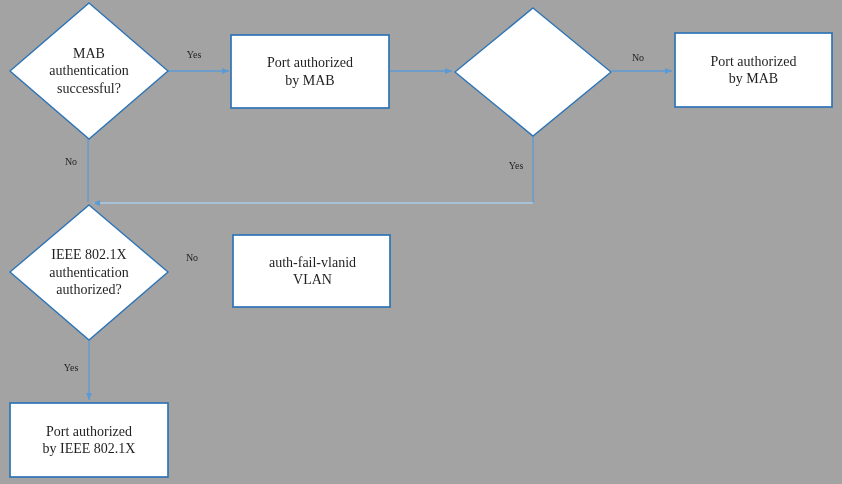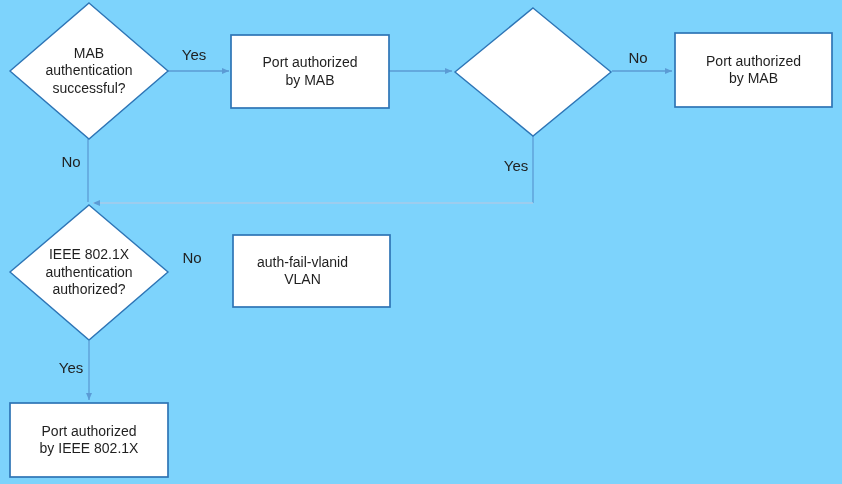--- a/index.html
+++ b/index.html
@@ -4,22 +4,22 @@
 <style>
   html, body {
     margin: 0;
     padding: 0;
     background: #ffffff;
   }
   .canvas {
     position: relative;
     width: 842px;
     height: 484px;
-    background: #7dd3fc;
-    font-family: Liberation Sans, sans-serif;
+    background: #a3a3a3;
+    font-family: Liberation Serif, serif;
     overflow: hidden;
   }
   .canvas svg {
     position: absolute;
     left: 0;
     top: 0;
   }
   .node-label {
     position: absolute;
     display: flex;
@@ -31,21 +31,21 @@
     line-height: 1.24;
     color: #1f1f1f;
     pointer-events: none;
   }
   .edge-label {
     position: absolute;
     width: 44px;
     height: 20px;
     line-height: 20px;
     text-align: center;
-    font-size: 15px;
+    font-size: 10px;
     color: #1f1f1f;
     pointer-events: none;
   }
 </style>
 </head>
 <body>
 
 <div class="canvas">
 
   <svg width="842" height="484" viewBox="0 0 842 484">
@@ -81,21 +81,21 @@
 by MAB</div>
 
 
   <div class="node-label" style="left:675px; top:33px; width:157px; height:74px;">Port authorized
 by MAB</div>
 
   <div class="node-label" style="left:10px; top:209px; width:158px; height:127px;">IEEE 802.1X
 authentication
 authorized?</div>
 
-  <div class="node-label" style="left:224px; top:235px; width:157px; height:72px;">auth-fail-vlanid
+  <div class="node-label" style="left:234px; top:235px; width:157px; height:72px;">auth-fail-vlanid
 VLAN</div>
 
   <div class="node-label" style="left:10px; top:403px; width:158px; height:74px;">Port authorized
 by IEEE 802.1X</div>
 
   <div class="edge-label" style="left:172px; top:45px;">Yes</div>
 
   <div class="edge-label" style="left:49px; top:152px;">No</div>
 
   <div class="edge-label" style="left:616px; top:48px;">No</div>

